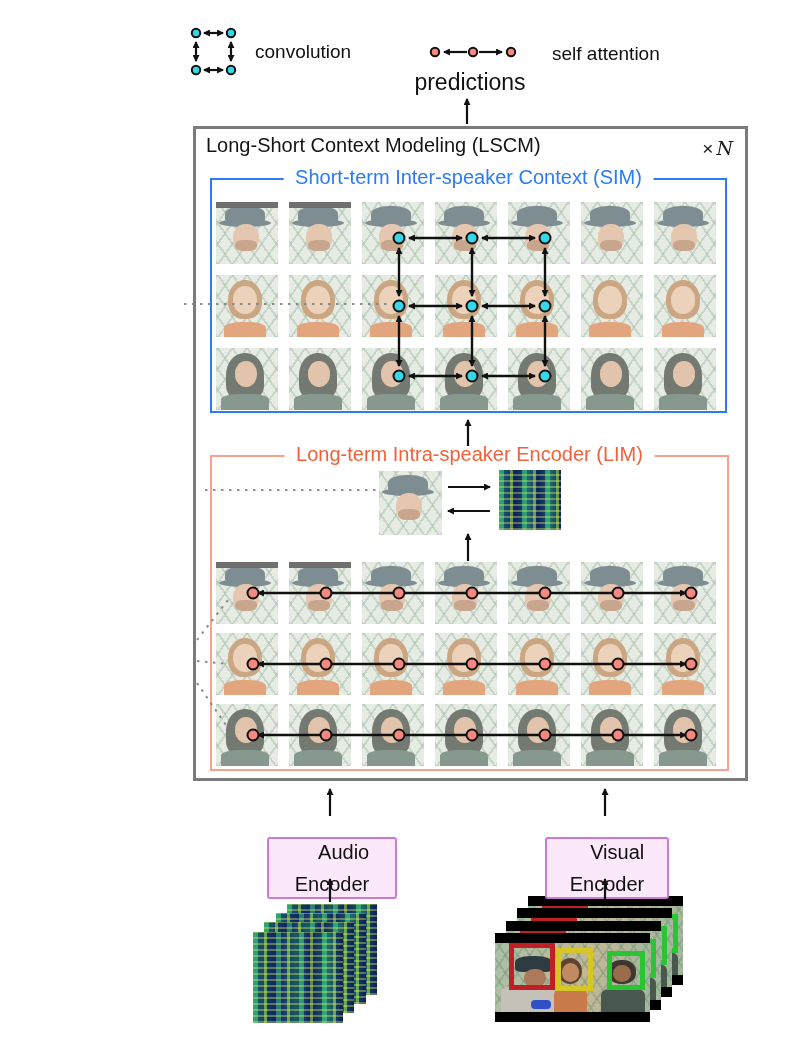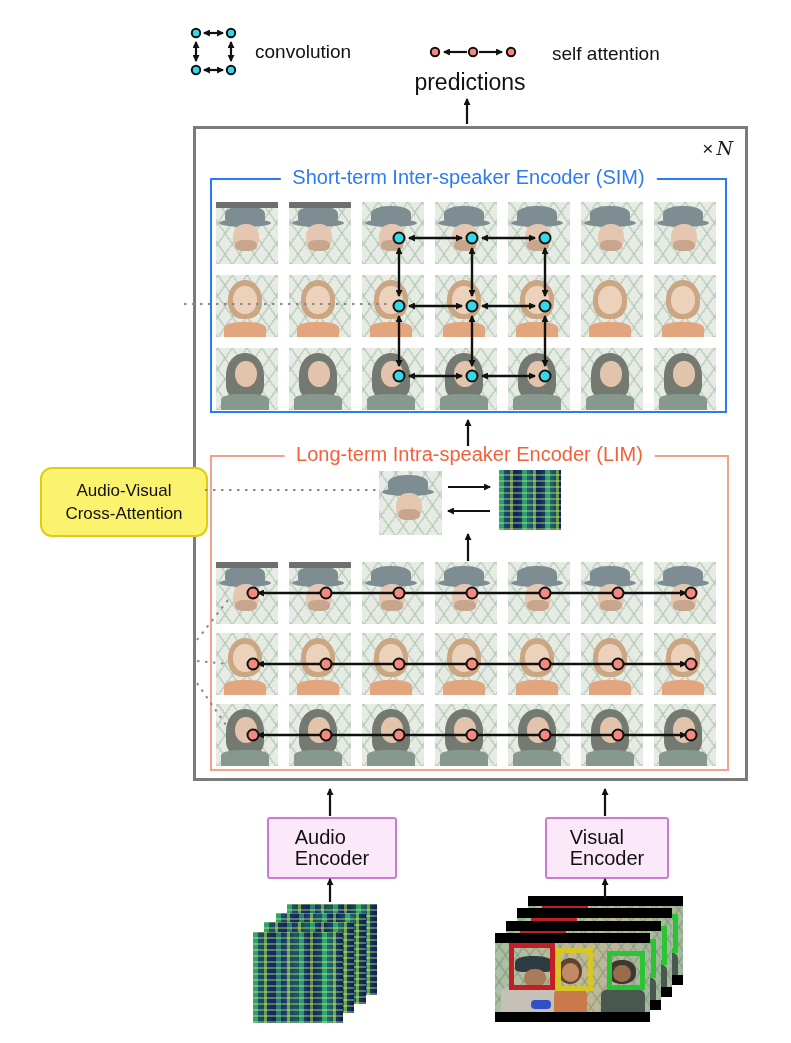--- a/index.html
+++ b/index.html
@@ -22,21 +22,21 @@
   
   .slabel{position:absolute;z-index:6;border-radius:12px;display:flex;align-items:center;
           justify-content:center;text-align:center;font-size:17px;line-height:23px;
           white-space:pre-line;color:#111;}
   #lbl-conv{left:50px;top:272px;width:134px;height:64px;background:var(--lblue_bg);border:2.5px solid var(--lblue_bd);}
   #lbl-cross{left:40px;top:467px;width:164px;height:66px;background:var(--yellow_bg);border:2.5px solid var(--yellow_bd);}
   #lbl-self{left:40px;top:629px;width:163px;height:61px;background:var(--green_bg);border:2.5px solid var(--green_bd);}
   
   .encoder{position:absolute;z-index:4;background:var(--enc_bg);border:2px solid var(--enc_bd);
            border-radius:3px;display:flex;align-items:center;justify-content:center;
-           text-align:left;font-size:20px;line-height:21px;white-space:pre-line;color:#101010;}
+           text-align:right;font-size:20px;line-height:32px;white-space:pre-line;color:#101010;margin-top:20px;}
   #enc-audio{left:267px;top:817px;width:126px;height:58px;}
   #enc-visual{left:545px;top:817px;width:120px;height:58px;}
   
   .tile{position:absolute;width:62px;height:62px;background:#e6ece4;overflow:hidden;z-index:3;}
   .tile::before{content:"";position:absolute;inset:0;background:
      repeating-linear-gradient(55deg,rgba(150,178,156,.38) 0 2px,transparent 2px 12px),
      repeating-linear-gradient(-55deg,rgba(150,178,156,.38) 0 2px,transparent 2px 12px);}
   .tile i{position:absolute;display:block;}
   .clip{left:0;top:0;width:100%;height:6px;background:#6f6f6f;}
   .hat{left:9px;top:4px;width:40px;height:17px;background:#7e8d91;border-radius:45% 45% 20% 20%;}
@@ -93,35 +93,34 @@
 
 <div id="stage">
 
   <div class="legtxt" style="left:255px;top:41px">convolution</div>
   <div class="legtxt" style="left:552px;top:43px">self attention</div>
   <div id="predictions">
     <span>predictions</span>
   </div>
 
   <div class="graybox">
+    <div class="lscm-title">Long-Short Context Modeling (LSCM)</div>
     <div class="xn">
       <span>×</span><span class="mi">N</span>
     </div>
   </div>
 
   <div class="simbox">
-    <div class="btitle">Short-term Inter-speaker Encoder (SIM)</div>
+    <div class="btitle">Short-term Inter-speaker Context (SIM)</div>
   </div>
 
   <div class="limbox">
     <div class="btitle">Long-term Intra-speaker Encoder (LIM)</div>
   </div>
 
-  <div id="lbl-cross" class="slabel">Audio-Visual
-Cross-Attention</div>
 
   <div id="enc-audio" class="encoder">Audio
 Encoder</div>
   <div id="enc-visual" class="encoder">Visual
 Encoder</div>
 
   <div class="tile" id="cross-face" style="left:379px;top:471px;width:63px;height:64px">
     <i class="hat"></i>
       <i class="brim"></i>
       <i class="fce"></i>

